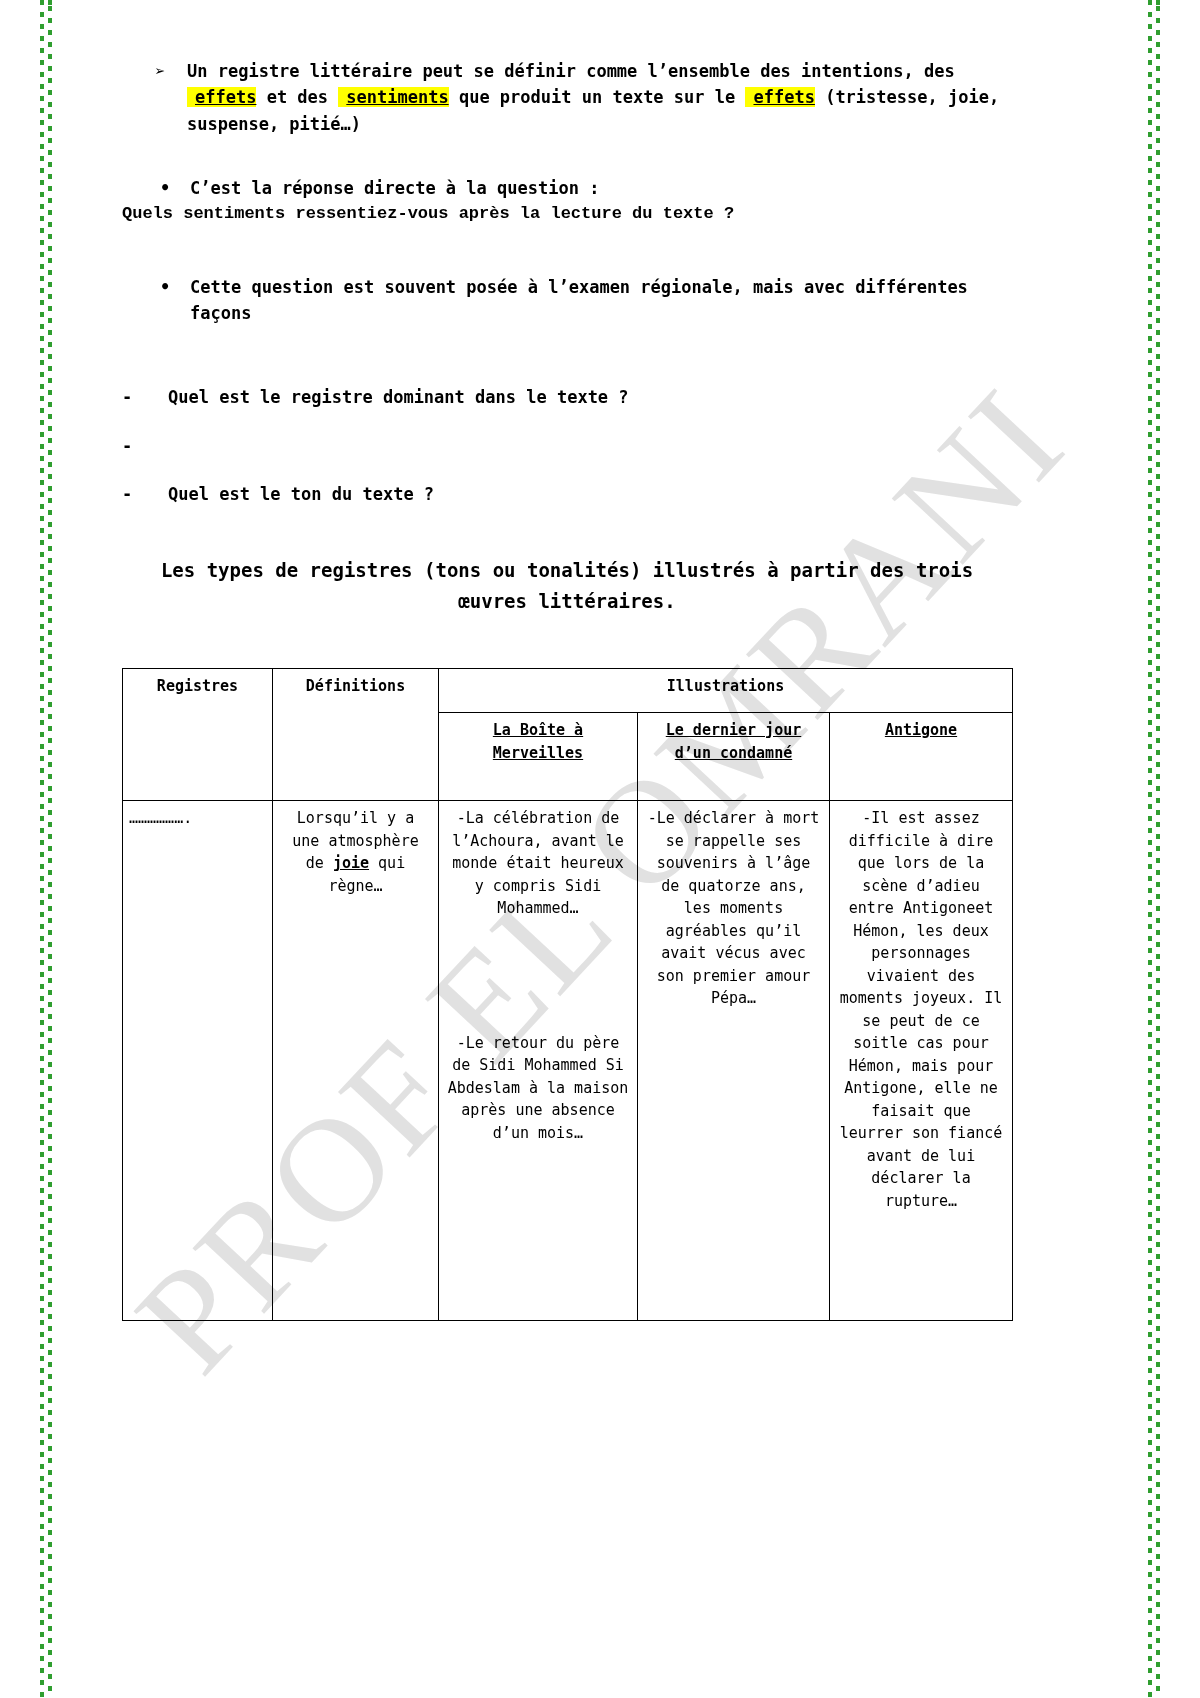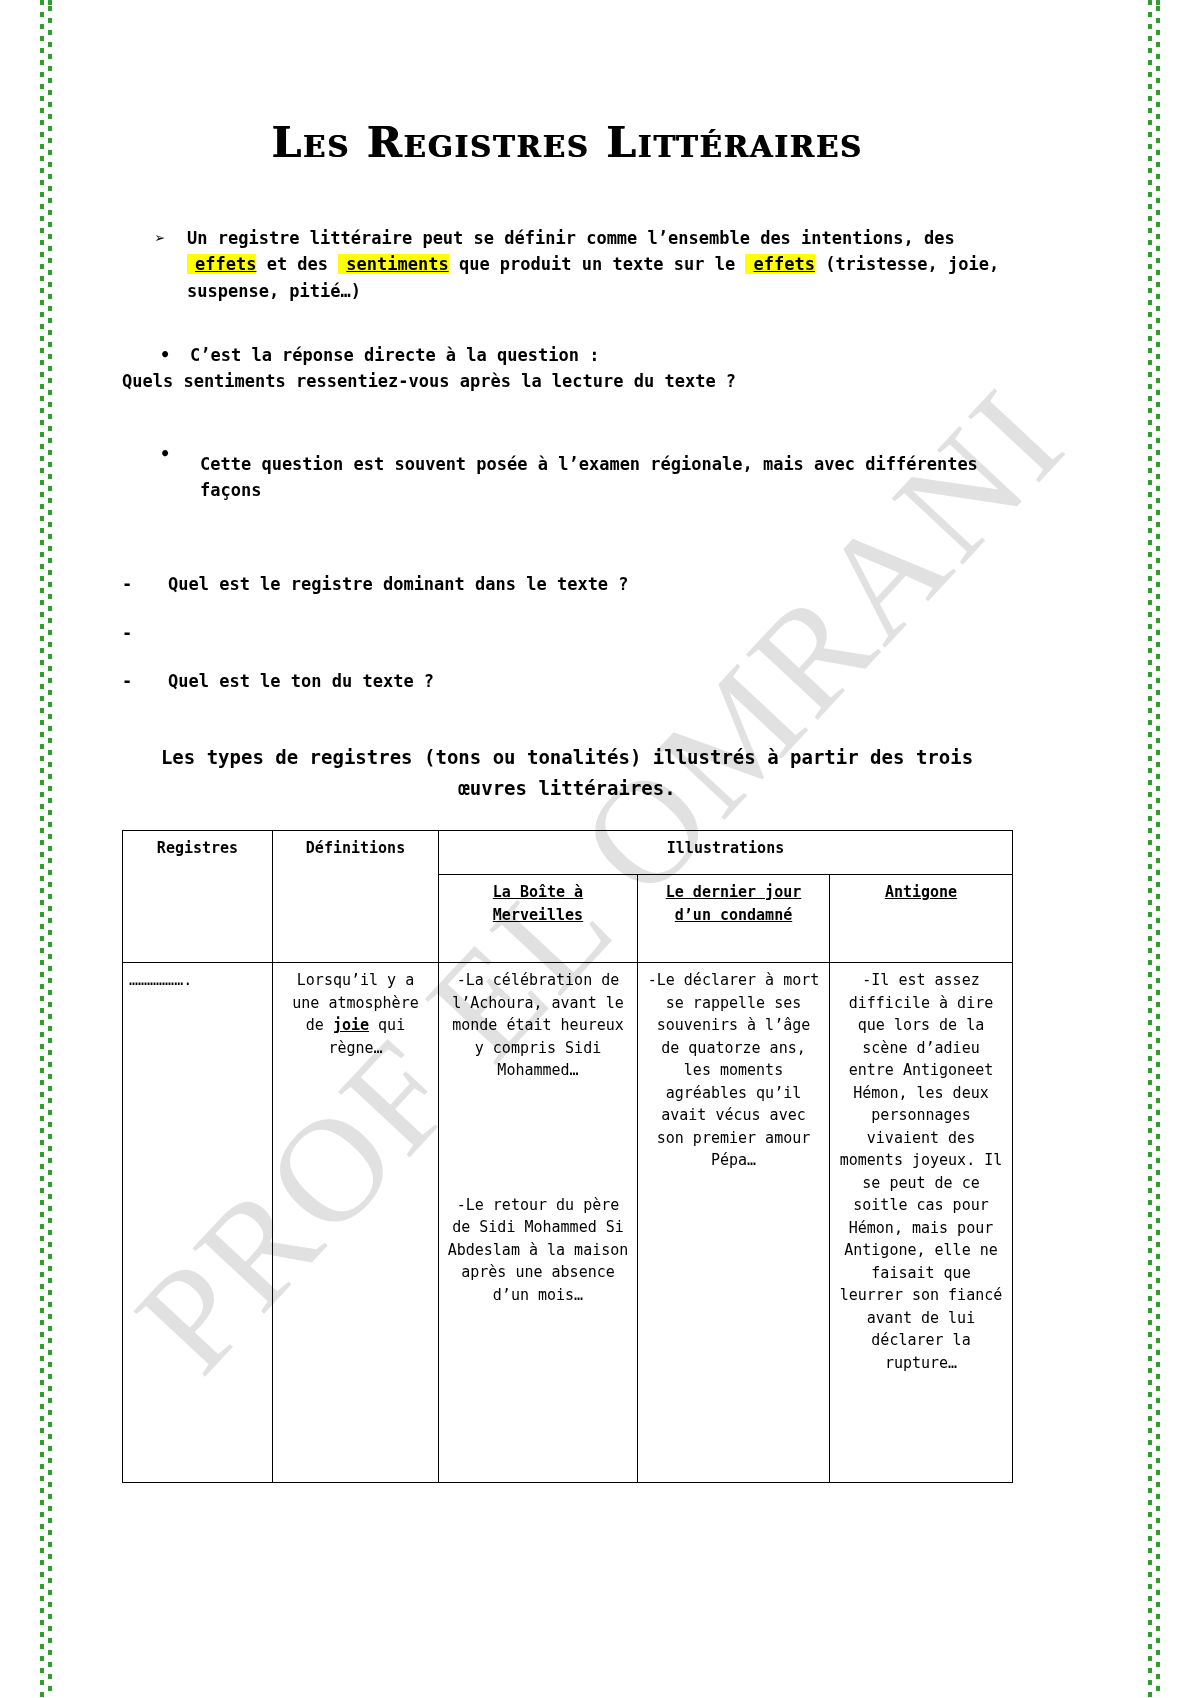--- a/index.html
+++ b/index.html
@@ -78,41 +78,41 @@
     padding-left: 8px;
   }
 
   .bullet-row { margin-top: 38px; }
   .marker-bullet {
     width: 30px; margin-left: 38px; flex: 0 0 auto;
     font-weight: bold; font-size: 17px; line-height: 1.55;
   }
   .bullet-text { width: 815px; }
 
-  .question-line { margin-top: 12px; }
+  .question-line { margin-top: 12px; font-family: Liberation Mono, monospace; }
 
   .bullet-row-2 { margin-top: 46px; }
 
   .dash-list { margin-top: 58px; }
   .dash-row { display: flex; align-items: flex-start; margin-bottom: 22px; }
   .marker-dash {
     width: 46px; flex: 0 0 auto;
     font-weight: bold; font-size: 17px; line-height: 1.55;
   }
 
   .section-heading {
     margin: 48px 0 0 0;
     text-align: center;
     font-weight: bold;
     font-size: 19px;
     line-height: 1.6;
   }
 
   table.reg-table {
-    margin-top: 27px;
+    margin-top: 52px;
     border-collapse: collapse;
     table-layout: fixed;
     width: 890px;
     background: transparent;
   }
   table.reg-table td {
     border: 1px solid #000;
     padding: 6px;
     font-size: 15px;
     line-height: 1.5;
@@ -156,37 +156,36 @@
 
 <div class="page">
 
   <div class="border-strip left"></div>
   <div class="border-strip right"></div>
 
   <div class="watermark">PROF EL OMRANI</div>
 
   <div class="content">
 
-    <h1 class="title">Les Registres Littéraires</h1>
 
     <div class="row intro">
       <span class="marker-arrow">➢</span>
       <p class="intro-text bold-text" style="margin:0"><span>Un registre littéraire peut se définir comme l’ensemble des intentions, des </span><span class="hl">effets</span><span> et des </span><span class="hl">sentiments</span><span> que produit un texte sur le </span><span class="hl">effets</span><span> (tristesse, joie, suspense, pitié…)</span></p>
     </div>
 
     <div class="row bullet-row">
       <span class="marker-bullet">•</span>
       <p class="bullet-text bold-text" style="margin:0">C’est la réponse directe à la question :</p>
     </div>
 
     <p class="question-line bold-text" style="margin:0">Quels sentiments ressentiez-vous après la lecture du texte ?</p>
 
     <div class="row bullet-row bullet-row-2">
       <span class="marker-bullet">•</span>
-      <p class="bullet-text bold-text" style="margin:10px">Cette question est souvent posée à l’examen régionale, mais avec différentes façons</p>
+      <p class="bullet-text bold-text" style="margin:0">Cette question est souvent posée à l’examen régionale, mais avec différentes façons</p>
     </div>
 
     <div class="dash-list">
       <div class="dash-row">
         <span class="marker-dash">-</span>
         <span class="bold-text">Quel est le registre dominant dans le texte ?</span>
       </div>
       <div class="dash-row">
         <span class="marker-dash">-</span>
       </div>

